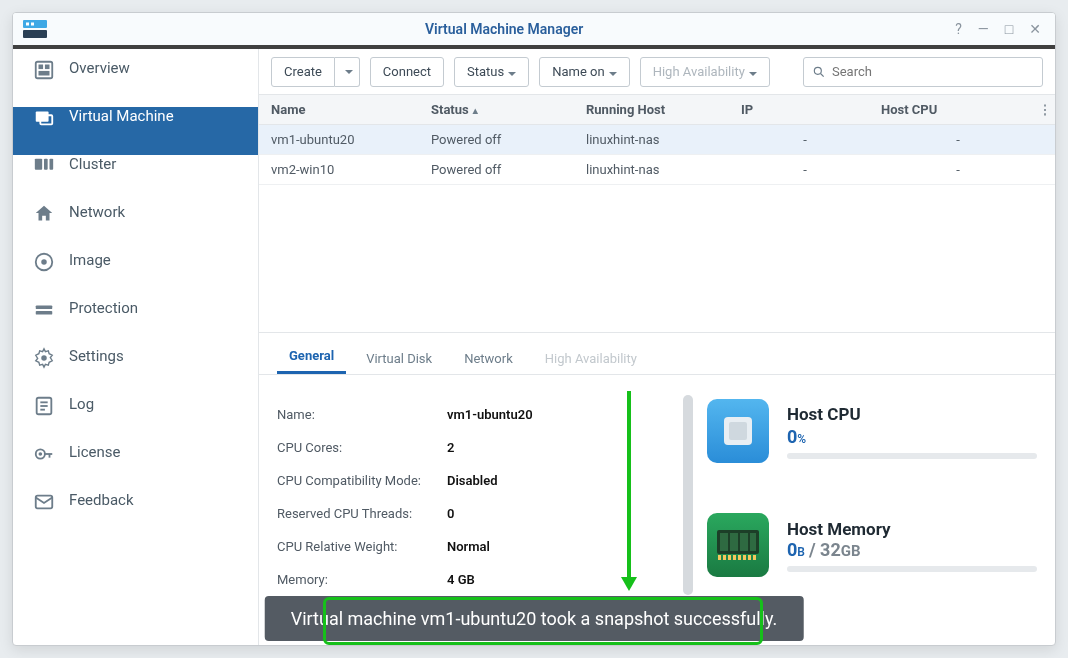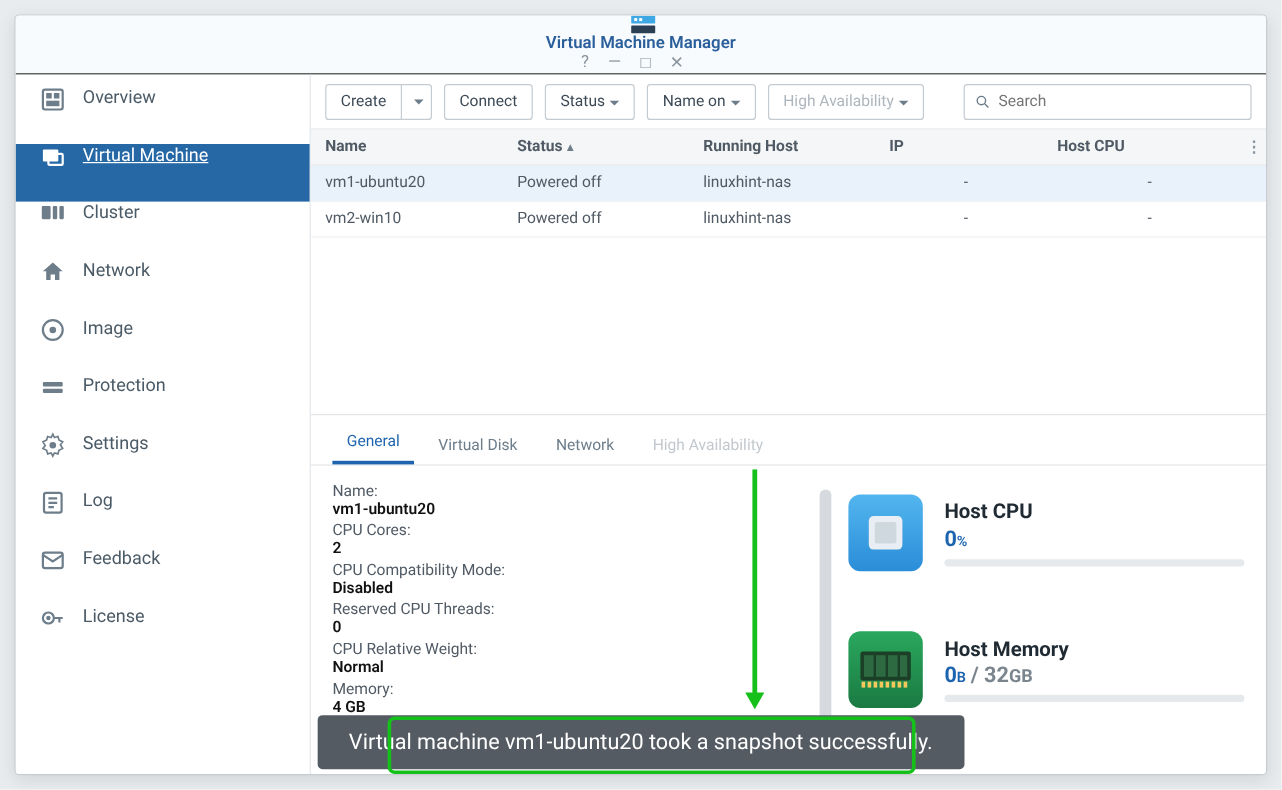--- a/index.html
+++ b/index.html
@@ -1,28 +1,28 @@
 <!DOCTYPE html>
 <html><head>
 <meta charset="utf-8">
 <style>
   * { box-sizing: border-box; margin: 0; padding: 0; font-family: -apple-system, BlinkMacSystemFont, "Segoe UI", Roboto, Arial, sans-serif; }
   body { background: #e8ecef; display: flex; align-items: center; justify-content: center; width: 1068px; height: 658px; }
   .window { width: 1044px; height: 634px; background: #fff; border: 1px solid #c8ccd0; border-radius: 4px; box-shadow: 0 4px 14px rgba(0,0,0,0.1); display: flex; flex-direction: column; position: relative; overflow: hidden; }
-  .titlebar { height: 49px; display: flex; align-items: center; border-bottom: 1px solid #404040; background: #f8fbfd; flex-direction: column; }
+  .titlebar { height: 36px; display: flex; align-items: center; border-bottom: 4px solid #404040; background: #f8fbfd; }
   .title-icon { width: 24px; height: 18px; margin-left: 10px; margin-right: 6px; }
   .title-text { flex: 1; text-align: center; font-weight: 600; color: #2a5f9c; font-size: 14px; }
   .title-ctrls { display: flex; gap: 16px; padding-right: 14px; color: #8a949e; }
   .title-ctrls span { cursor: pointer; font-size: 14px; }
 
   .body { flex: 1; display: flex; min-height: 0; }
   .sidebar { width: 246px; border-right: 1px solid #e3e6e9; padding-top: 10px; }
   .side-item { height: 48px; display: flex; padding-left: 20px; color: #4a5a66; font-size: 15px; cursor: pointer; }
   .side-item svg { width: 22px; height: 22px; margin-right: 14px; fill: #6d7d8a; }
-  .side-item.active { background: #2668a6; color: #fff; text-decoration: underline; }
+  .side-item.active { background: #2668a6; color: #fff; }
   .side-item.active svg { fill: #fff; }
 
   .main { flex: 1; display: flex; flex-direction: column; min-width: 0; }
   .toolbar { height: 46px; display: flex; align-items: center; padding: 0 12px; gap: 10px; border-bottom: 1px solid #e3e6e9; }
   .btn { height: 30px; padding: 0 12px; border: 1px solid #c4cbd1; border-radius: 3px; background: #fff; color: #3d4a56; font-size: 13px; display: flex; align-items: center; cursor: pointer; }
   .btn-split { display: flex; }
   .btn-split .btn:first-child { border-radius: 3px 0 0 3px; }
   .btn-split .caret { border-radius: 0 3px 3px 0; border-left: none; padding: 0 6px; }
   .btn .caret-g::after, .btn.caret::after { content: ""; display: inline-block; border-top: 4px solid #6d7d8a; border-left: 4px solid transparent; border-right: 4px solid transparent; margin-left: 4px; }
   .btn.disabled { color: #aeb6bd; cursor: default; }
@@ -42,27 +42,27 @@
   .col-ip     { width: 140px; }
   .col-cpu    { flex: 1; }
   .col-more   { width: 20px; color: #8a949e; padding-left: 0; text-align: center; }
   .table-head .col-status::after { content: "▴"; font-size: 10px; margin-left: 4px; color: #6d7d8a; }
   .table-row .col-ip, .table-row .col-cpu { text-align: center; }
   .table-area { flex: 0 0 238px; border-bottom: 1px solid #e3e6e9; overflow: hidden; display: flex; flex-direction: column; }
 
   .detail { flex: 1; display: flex; flex-direction: column; min-height: 0; }
   .tabs { height: 42px; display: flex; align-items: flex-end; padding: 0 18px; border-bottom: 1px solid #e3e6e9; gap: 8px; }
   .tab { padding: 8px 12px; font-size: 13px; color: #6d7d8a; cursor: pointer; }
-  .tab.active { color: #1d64b0; font-weight: 400; border-bottom: 3px solid #1d64b0; }
+  .tab.active { color: #1d64b0; font-weight: 700; border-bottom: 3px solid #1d64b0; }
   .tab.disabled { color: #c2c8cd; }
 
   .detail-body { flex: 1; display: flex; padding: 14px 18px; gap: 14px; min-height: 0; position: relative; }
   .info-pane { flex: 1; position: relative; overflow: hidden; }
   .info-list { padding-right: 10px; }
-  .info-row { display: flex; height: 33px; align-items: flex-start; font-size: 13px; flex-direction: column; }
+  .info-row { display: flex; height: 33px; align-items: flex-end; font-size: 13px; }
   .info-label { width: 170px; color: #505a64; }
   .info-value { color: #111; font-weight: 600; }
   .scrollbar { position: absolute; right: 0; top: 6px; width: 10px; height: 200px; background: #d6dade; border-radius: 5px; }
 
   .stats-pane { width: 330px; padding-top: 10px; }
   .stat { display: flex; align-items: center; gap: 18px; margin-bottom: 50px; }
   .stat-icon { width: 64px; height: 64px; border-radius: 10px; display: flex; align-items: center; justify-content: center; }
   .stat-title { font-weight: 700; font-size: 17px; color: #1f2a33; }
   .stat-val { color: #1d64b0; font-weight: 700; font-size: 18px; margin-top: 2px; }
   .stat-val small { font-size: 12px; font-weight: 600; }
@@ -154,33 +154,33 @@
         <svg viewBox="0 0 24 24">
             <rect x="4" y="3" width="16" height="18" rx="2" fill="none" stroke="#6d7d8a" stroke-width="2"></rect>
             <line x1="8" y1="8" x2="16" y2="8" stroke="#6d7d8a" stroke-width="2"></line>
             <line x1="8" y1="12" x2="16" y2="12" stroke="#6d7d8a" stroke-width="2"></line>
             <line x1="8" y1="16" x2="13" y2="16" stroke="#6d7d8a" stroke-width="2"></line>
           </svg>
         <span>Log</span>
       </div>
       <div class="side-item">
         <svg viewBox="0 0 24 24">
-            <rect x="3" y="5" width="18" height="14" rx="2" fill="none" stroke="#6d7d8a" stroke-width="2"></rect>
-            <path d="M3 7l9 6 9-6" fill="none" stroke="#6d7d8a" stroke-width="2"></path>
-          </svg>
-        <span>Feedback</span>
-      </div>
-      <div class="side-item">
-        <svg viewBox="0 0 24 24">
             <circle cx="8" cy="12" r="5" fill="none" stroke="#6d7d8a" stroke-width="2"></circle>
             <circle cx="8" cy="12" r="2"></circle>
             <line x1="13" y1="12" x2="21" y2="12" stroke="#6d7d8a" stroke-width="2"></line>
             <line x1="18" y1="12" x2="18" y2="16" stroke="#6d7d8a" stroke-width="2"></line>
           </svg>
         <span>License</span>
+      </div>
+      <div class="side-item">
+        <svg viewBox="0 0 24 24">
+            <rect x="3" y="5" width="18" height="14" rx="2" fill="none" stroke="#6d7d8a" stroke-width="2"></rect>
+            <path d="M3 7l9 6 9-6" fill="none" stroke="#6d7d8a" stroke-width="2"></path>
+          </svg>
+        <span>Feedback</span>
       </div>
     </div>
 
     <div class="main">
 
       <div class="toolbar">
         <div class="btn-split">
           <div class="btn">Create</div>
           <div class="btn caret"></div>
         </div>

